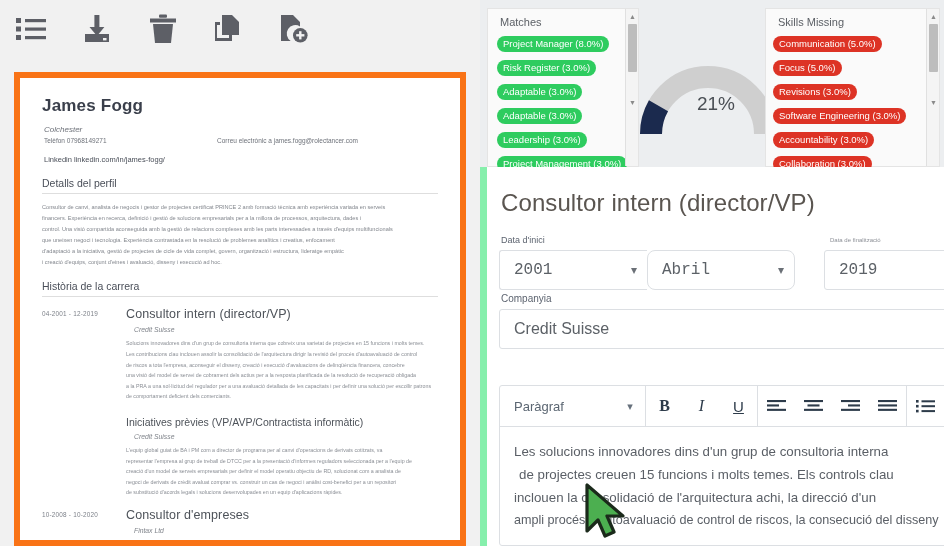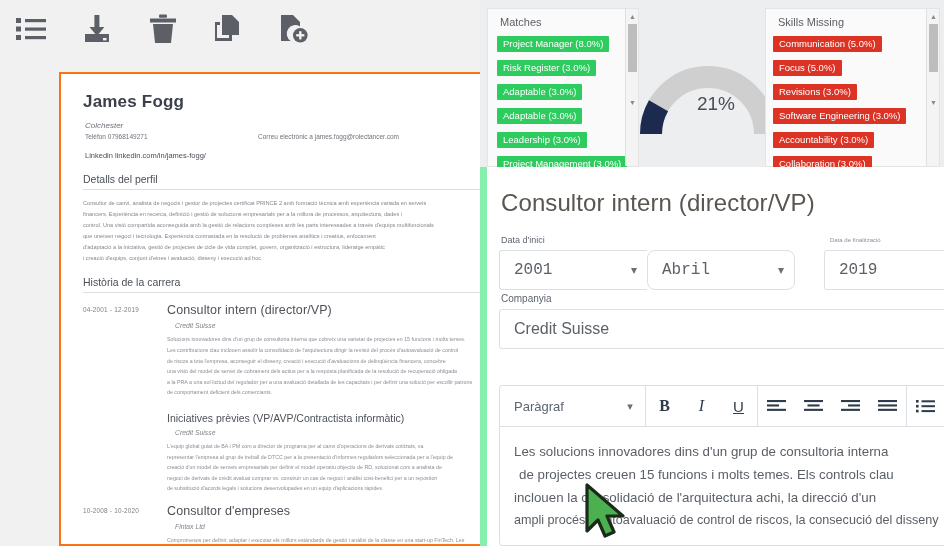--- a/index.html
+++ b/index.html
@@ -25,23 +25,22 @@
   .tb-icon {
     position:absolute; top:8px; width:42px; height:42px;
     color:#5d5f66;
     display:flex; align-items:center; justify-content:center;
     cursor:pointer;
   }
   .tb-icon svg { display:block; }
   #doc-scroll {
     position:absolute; left:14px; top:72px; width:452px; height:474px;
     background:#ffffff;
-    border:2px solid #f97316;
+    border:6px solid #f97316;
     overflow:hidden;
-    margin-left:45px;
   }
   #doc-inner { padding:18px 22px 10px 22px; }
   .doc-name {
     font-size:17px; font-weight:700; color:#3a3f4b; letter-spacing:.2px;
     margin:0 0 9px 0;
   }
   .doc-city { font-size:8px; color:#6d7179; font-style:italic; margin-bottom:3px; padding-left:2px;}
   .contact-row { position:relative; height:11px; }
   .doc-tel { font-size:6.5px; color:#6d7179; position:absolute; left:2px; top:0;}
   .doc-email { font-size:6.5px; color:#6d7179; position:absolute; left:175px; top:0;}
@@ -74,21 +73,21 @@
     background:#fafafa; border:1px solid #e4e4e4;
   }
   #matches-card { left:7px; width:152px; }
   #missing-card { left:285px; width:175px; }
   .skills-title {
     font-size:11px; color:#5c6066; padding:7px 0 5px 12px;
   }
   .tag {
     display:inline-block; color:#ffffff; font-size:9.5px;
     padding:2px 6px 3px 6px; margin:0 0 5px 9px;
-    white-space:nowrap; border-radius:1px; cursor:pointer;
+    white-space:nowrap; border-radius:8px; cursor:pointer;
   }
   .tag.match { background:#2ecc5f; }
   .tag.missing { background:#dd3325; }
   #missing-card .tag { margin-left:7px; }
 
   .vscroll {
     position:absolute; width:13px; background:#f4f4f4;
     border-left:1px solid #e0e0e0;
     top:0; height:100%;
   }

